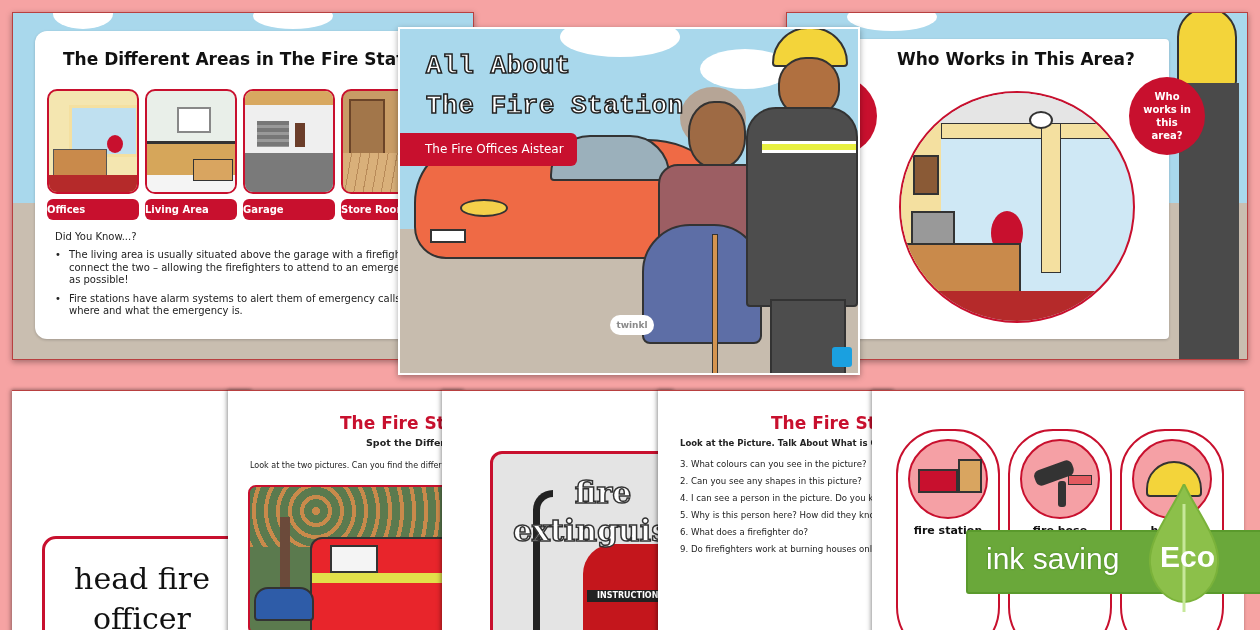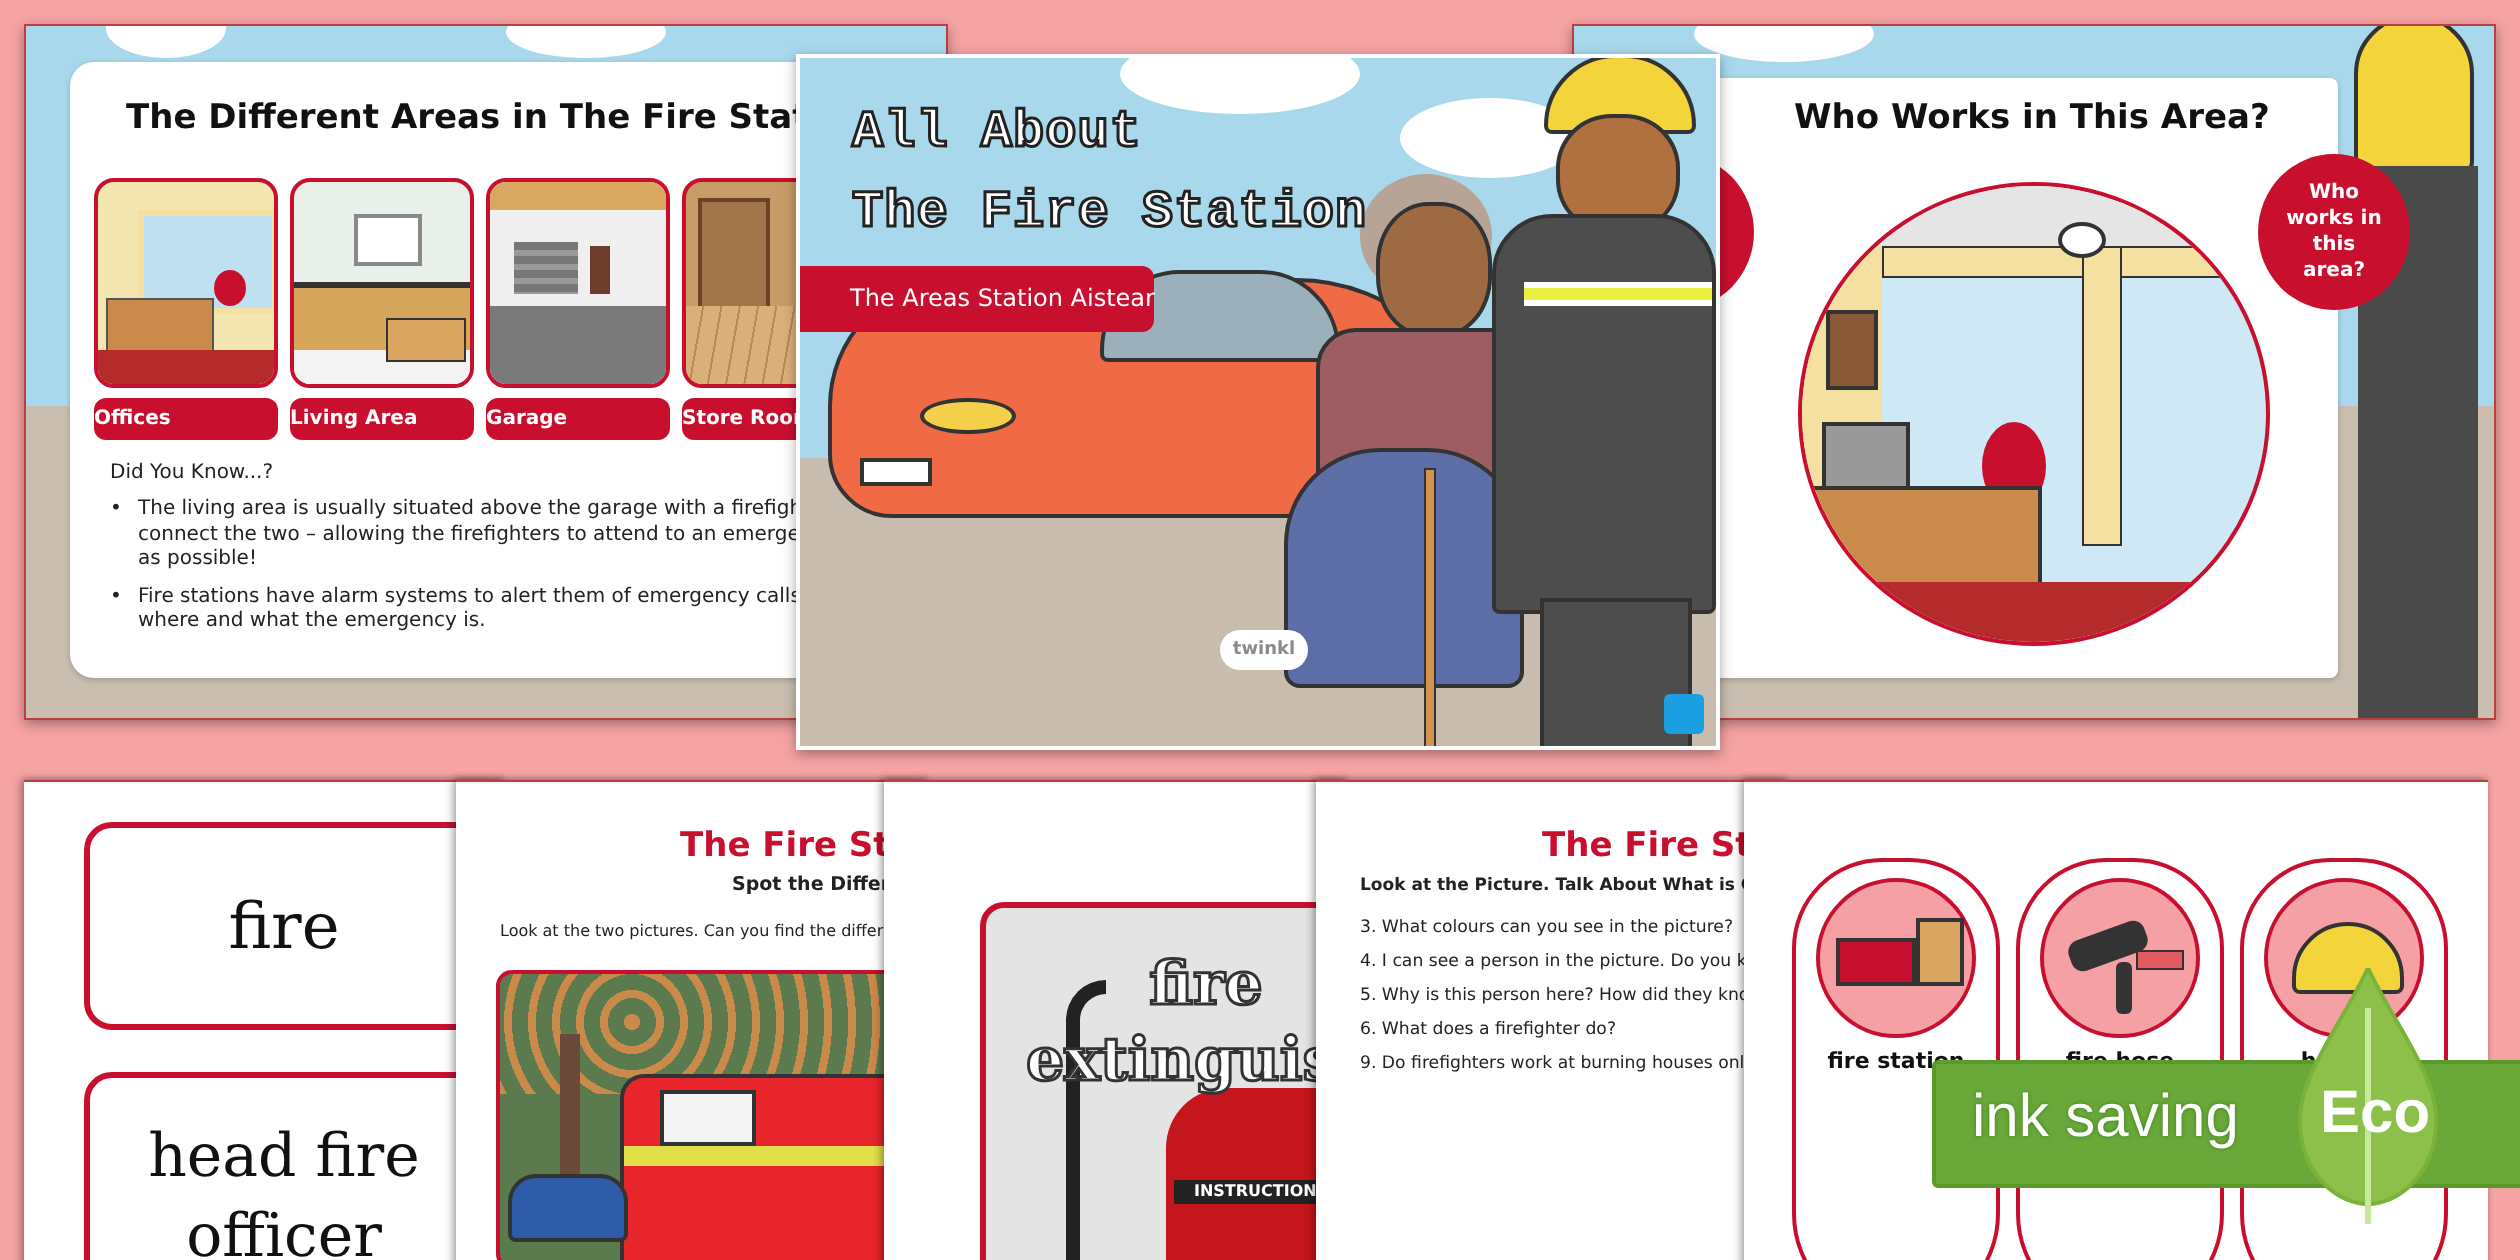--- a/index.html
+++ b/index.html
@@ -243,27 +243,26 @@
   <div class="abs" style="left:312px;top:205px;width:6px;height:140px;background:#d49450;border:1px solid #333;"></div>
 
   <div class="abs" style="left:372px;top:-2px;width:76px;height:40px;background:#f3d43a;border:2px solid #333;border-radius:36px 36px 4px 4px;"></div>
   <div class="abs" style="left:378px;top:28px;width:62px;height:60px;background:#b07040;border:2px solid #333;border-radius:45%;"></div>
   <div class="abs" style="left:346px;top:78px;width:112px;height:200px;background:#4d4d4d;border:2px solid #333;border-radius:30px 30px 4px 4px;"></div>
   <div class="abs" style="left:362px;top:112px;width:94px;height:12px;background:#e8f040;border-top:3px solid #fff;border-bottom:3px solid #fff;"></div>
   <div class="abs" style="left:370px;top:270px;width:76px;height:80px;background:#4d4d4d;border:2px solid #333;"></div>
 
   <div class="title-big" style="top:22px;">All About</div>
   <div class="title-big" style="top:62px;">The Fire Station</div>
-  <div class="red-banner">The Areas Station Aistear</div>
+  <div class="red-banner">The Fire Offices Aistear</div>
   <div class="twinkl-logo">twinkl</div>
   <div class="tw-badge"></div>
 </div>
 
 <div class="doc" style="left:12px;width:240px;">
-  <div class="word-card" style="top:20px;height:104px;font-size:32px;">fire</div>
   <div class="word-card" style="top:145px;height:120px;font-size:30px;line-height:40px;padding-top:6px;">head fire officer</div>
 </div>
 
 <div class="doc" style="left:228px;width:236px;">
   <div class="doc-red-title" style="left:112px;top:22px;">The Fire Station</div>
   <div class="small-text" style="left:138px;top:46px;font-size:9.5px;font-weight:bold;">Spot the Difference</div>
   <div class="small-text" style="left:22px;top:70px;">Look at the two pictures. Can you find the differences?</div>
   <div class="abs" style="left:20px;top:94px;width:220px;height:150px;border:2px solid #c8102e;border-radius:8px;overflow:hidden;background:#5b7a4e;">
     <div class="abs" style="left:0;top:0;width:220px;height:60px;background:repeating-radial-gradient(circle at 30% 40%,#c98a4b 0 4px,#5b7a4e 4px 12px);"></div>
     <div class="abs" style="left:30px;top:30px;width:10px;height:80px;background:#6b4a3a;"></div>
@@ -281,20 +280,21 @@
     <div class="abs" style="left:94px;top:136px;width:110px;height:12px;background:#222;color:#fff;font-size:8px;font-weight:bold;line-height:12px;padding-left:10px;">INSTRUCTIONS</div>
     <div class="abs" style="left:20px;top:20px;width:180px;text-align:center;font-family:'DejaVu Serif',serif;font-size:30px;font-weight:bold;color:#fff;-webkit-text-stroke:1.5px #333;line-height:38px;">fire extinguisher</div>
   </div>
 </div>
 
 <div class="doc" style="left:658px;width:236px;">
   <div class="doc-red-title" style="left:113px;top:22px;">The Fire Station</div>
   <div class="small-text" style="left:22px;top:47px;font-weight:bold;font-size:8.5px;">Look at the Picture. Talk About What is Going On</div>
   <ul class="q-list">
     <li>3. What colours can you see in the picture?</li>
+    <li>2. Can you see any shapes in this picture?</li>
     <li>4. I can see a person in the picture. Do you kn</li>
     <li>5. Why is this person here? How did they kno</li>
     <li>6. What does a firefighter do?</li>
     <li>9. Do firefighters work at burning houses only</li>
   </ul>
 </div>
 
 <div class="doc" style="left:872px;width:372px;">
   <div class="tag" style="left:24px;">
     <div class="tag-circle">

